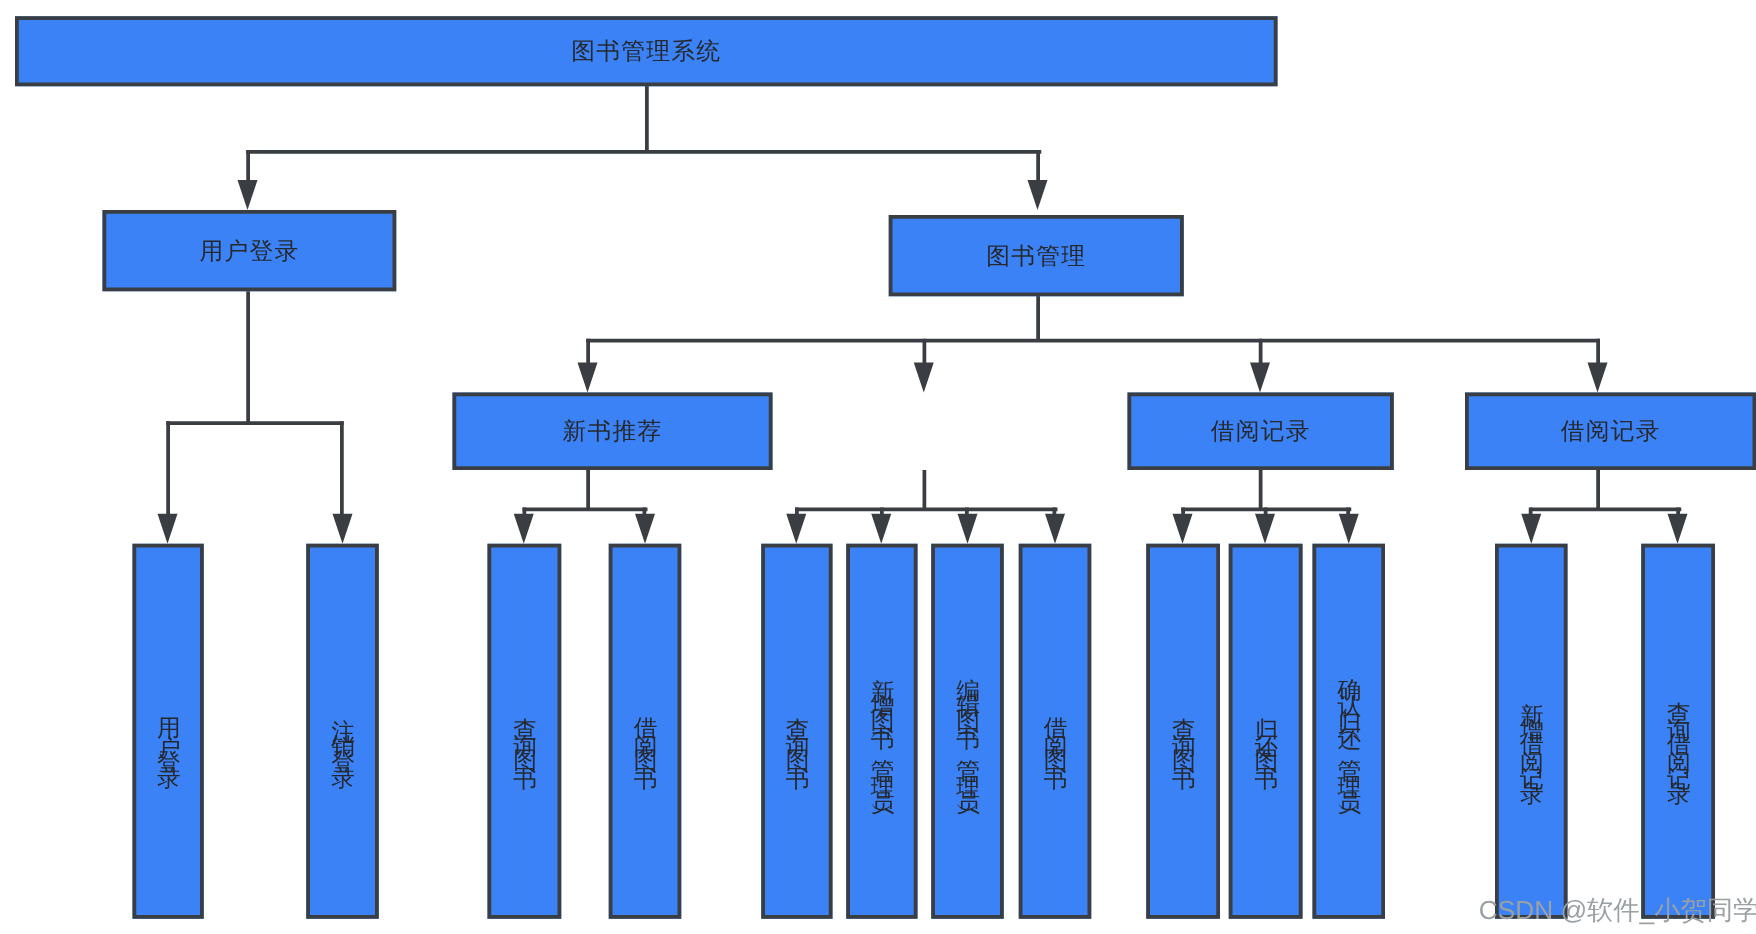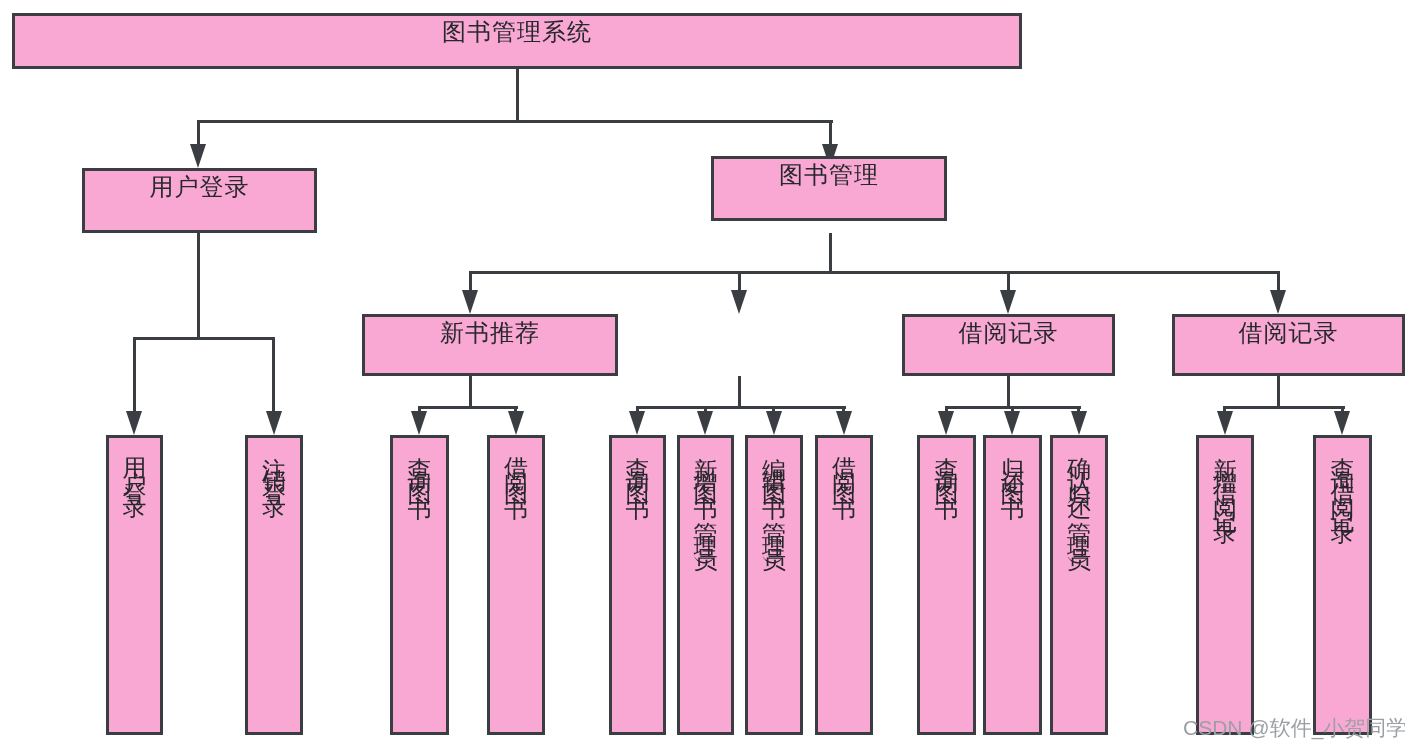--- a/index.html
+++ b/index.html
@@ -8,22 +8,22 @@
     --wm:#9aa0a4;
     --bg:#ffffff;
   }
   html,body{margin:0;padding:0;background:#fff;}
   .stage{
     position:relative;width:1405px;height:747px;background:var(--bg);
     font-family:"Liberation Sans","DejaVu Sans",sans-serif;overflow:hidden;
   }
   .node{
     position:absolute;box-sizing:border-box;border:3px solid var(--line);
-    background:#f9a8d4;display:flex;justify-content:center;
-    color:var(--text);font-size:24px;letter-spacing:1px;z-index:2;
+    background:#3b82f6;display:flex;align-items:center;justify-content:center;
+    color:var(--text);font-size:19px;letter-spacing:1px;z-index:2;
   }
   .leaf .vtext{
     writing-mode:vertical-rl;text-orientation:mixed;
     letter-spacing:13px;line-height:1;letter-spacing:13px;
   }
   .vline,.hline{position:absolute;background:var(--line);z-index:1;}
   .arrow{
     position:absolute;width:0;height:0;z-index:1;
     border-left:8px solid transparent;border-right:8px solid transparent;
     border-top:24px solid var(--line);
@@ -39,21 +39,21 @@
 <div class="stage">
 
   <div class="node" style="left:12px;top:13px;width:1010px;height:56px">
     <span>图书管理系统</span>
   </div>
 
   <div class="node" style="left:82px;top:168px;width:235px;height:65px">
     <span>用户登录</span>
   </div>
 
-  <div class="node" style="left:711px;top:156px;width:236px;height:65px">
+  <div class="node" style="left:711px;top:172px;width:236px;height:65px">
     <span>图书管理</span>
   </div>
 
   <div class="node" style="left:362px;top:314px;width:256px;height:62px">
     <span>新书推荐</span>
   </div>
 
 
   <div class="node" style="left:902px;top:314px;width:213px;height:62px">
     <span>借阅记录</span>

